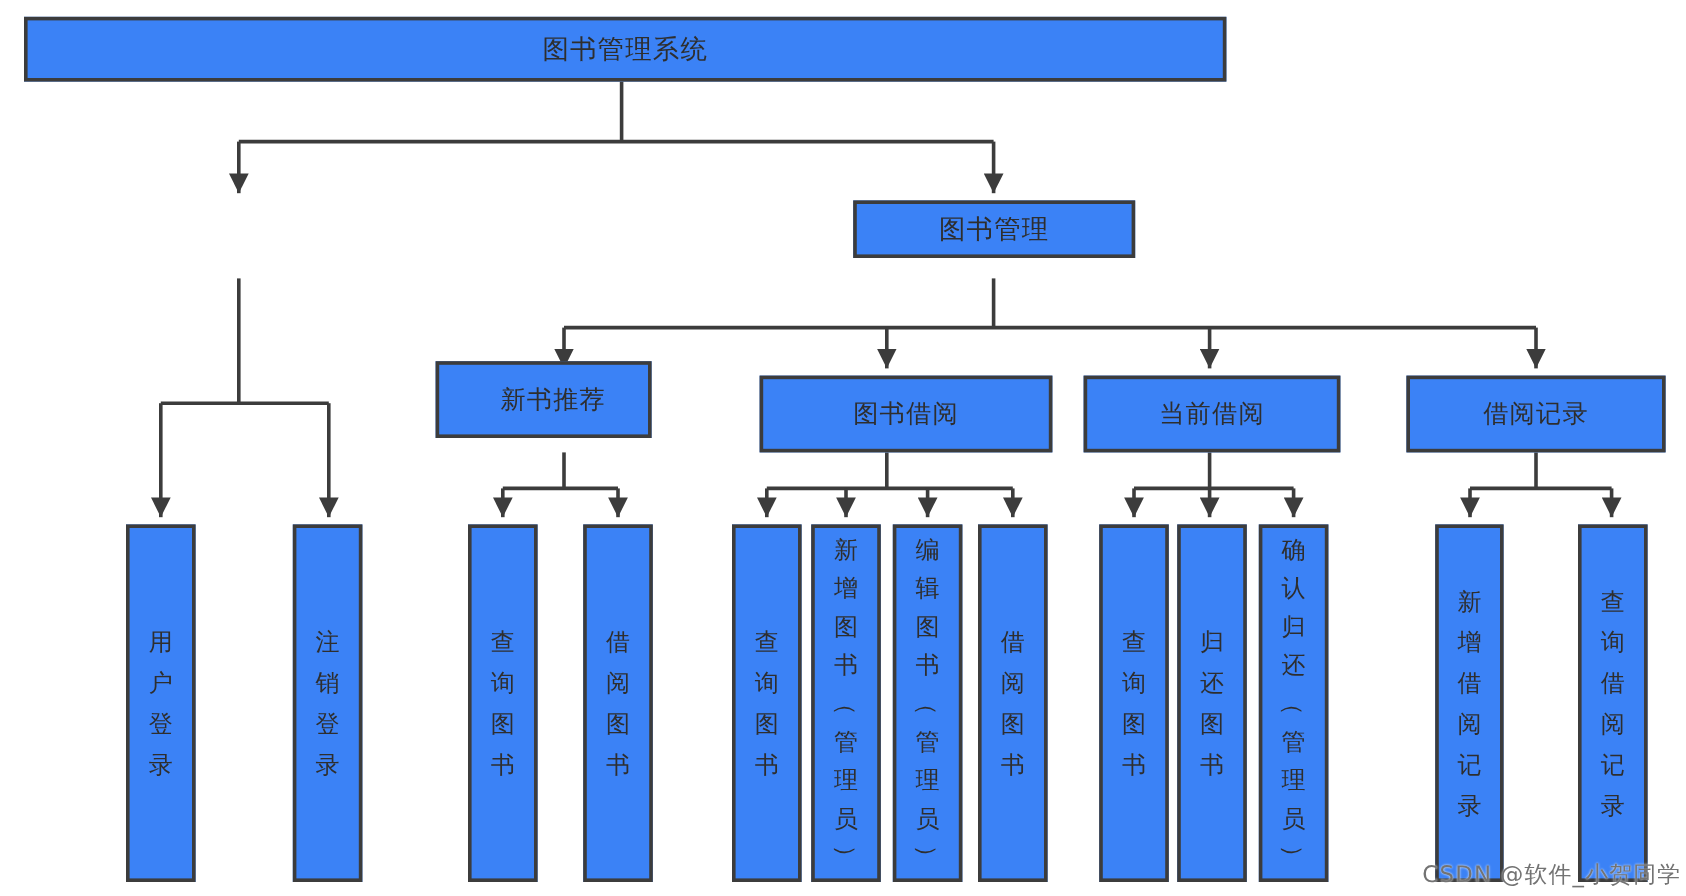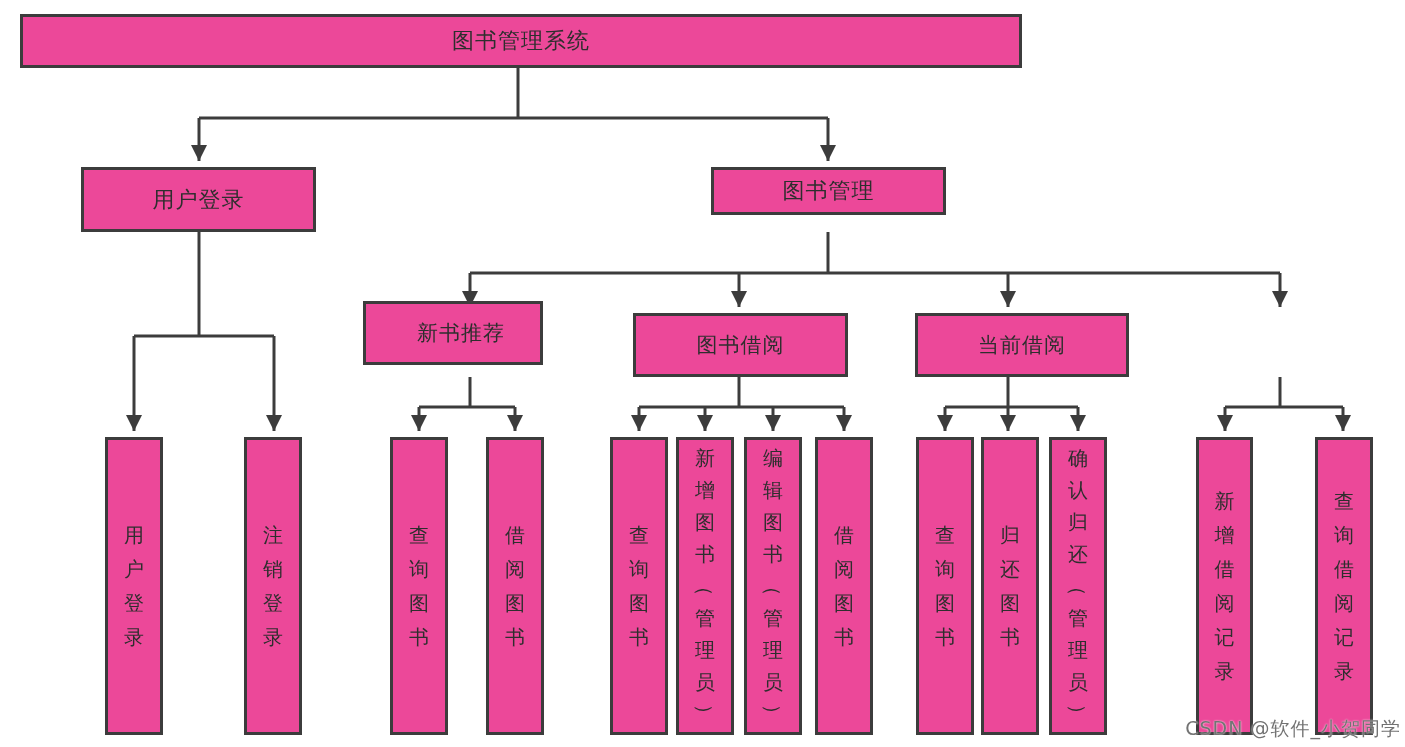--- a/index.html
+++ b/index.html
@@ -8,21 +8,21 @@
     width:1405px;height:747px;
     background:#ffffff;
     font-family:"DejaVu Sans","Liberation Sans",sans-serif;
     overflow:hidden;
   }
   #connectors{position:absolute;left:0;top:0;z-index:1;}
   .node{
     position:absolute;
     box-sizing:border-box;
     border:3px solid #3c3c3c;
-    background:#ec4899;
+    background:#3b82f6;
     color:#2e2e2e;
     display:flex;align-items:center;justify-content:center;
     z-index:2;
     letter-spacing:1px;
   }
   .hnode{font-size:22px;}
   .l3{font-size:21px;}
   .vnode{
     display:flex;flex-direction:column;
     align-items:center;justify-content:center;
@@ -92,26 +92,26 @@
 
       <path d="M1280,377 V407"></path>
       <path d="M1225,407 H1343"></path>
       <path d="M1225,407 V431" marker-end="url(#arrow)"></path>
       <path d="M1343,407 V431" marker-end="url(#arrow)"></path>
     </g>
   </svg>
 
   <div class="node hnode" style="left:20px;top:14px;width:1002px;height:54px;">图书管理系统</div>
 
-  <div class="node hnode" style="left:81px;top:167px;width:235px;height:65px;">用户登录</div>
   <div class="node hnode" style="left:711px;top:167px;width:235px;height:48px;">图书管理</div>
 
   <div class="node l3" style="left:363px;top:301px;width:180px;height:64px;padding-left:16px;">新书推荐</div>
-  <div class="node l3" style="left:633px;top:313px;width:215px;height:64px;">图书借阅</div>
-  <div class="node l3" style="left:903px;top:313px;width:214px;height:64px;margin-left:12px;">当前借阅</div>
+  <div class="node l3" style="left:633px;top:313px;width:244px;height:64px;">图书借阅</div>
+  <div class="node l3" style="left:903px;top:313px;width:214px;height:64px;">当前借阅</div>
+  <div class="node l3" style="left:1172px;top:313px;width:216px;height:64px;">借阅记录</div>
 
   <div class="node vnode" style="left:105px;top:437px;width:58px;height:298px;">
       <span>用</span>
       <span>户</span>
       <span>登</span>
       <span>录</span>
     </div>
   <div class="node vnode" style="left:244px;top:437px;width:58px;height:298px;">
       <span>注</span>
       <span>销</span>

